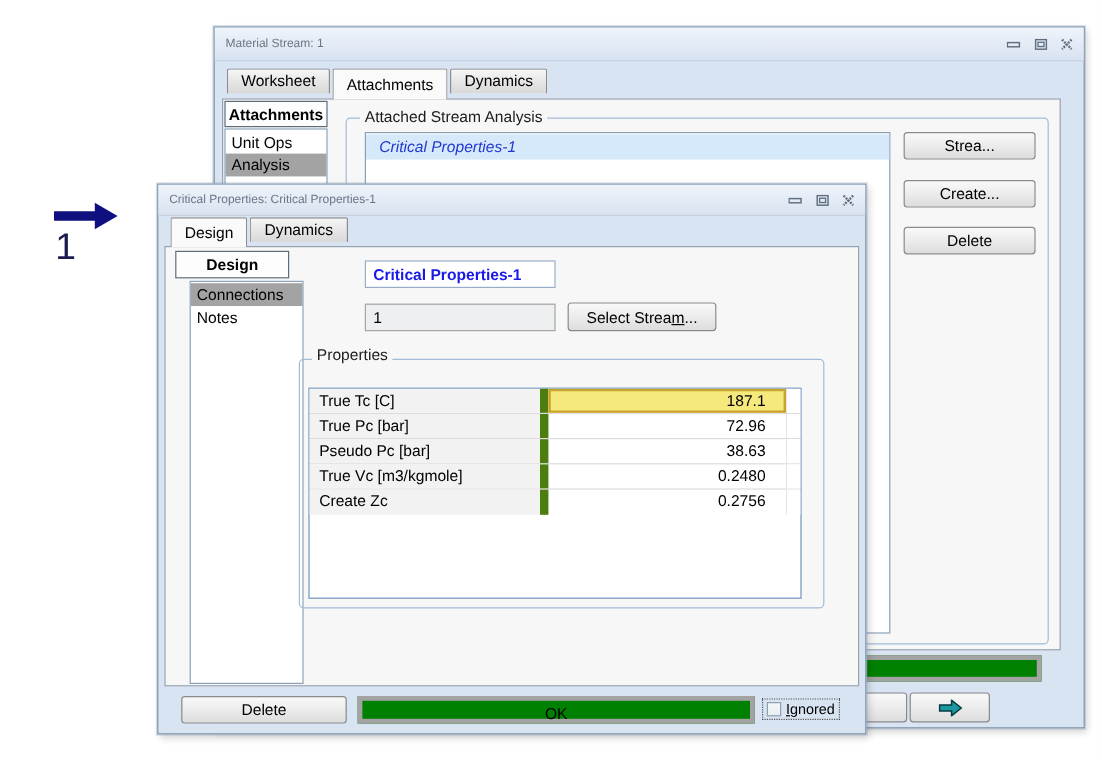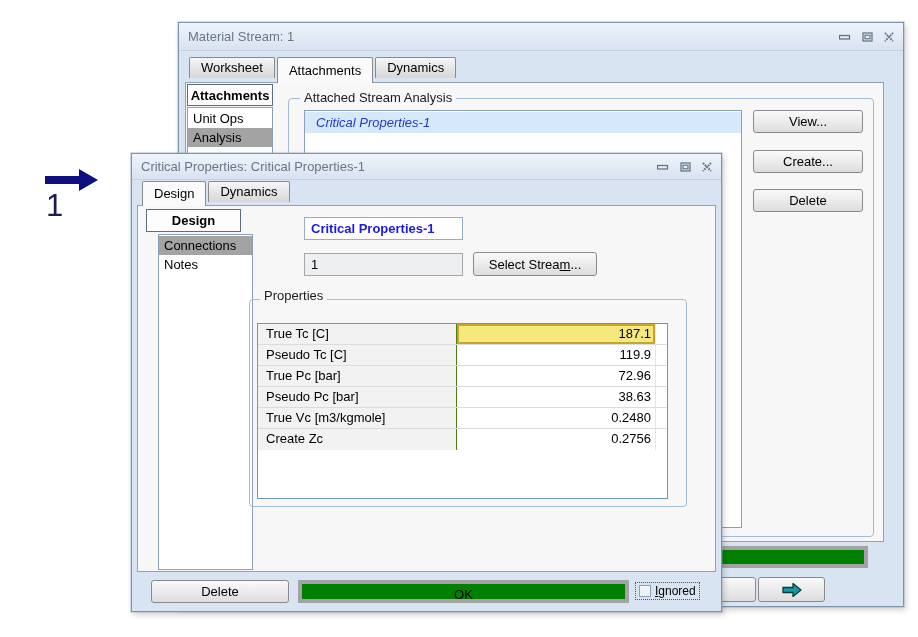--- a/index.html
+++ b/index.html
@@ -12,21 +12,21 @@
   .window {
     position:absolute; background:#d9e4f2;
     border:1px solid #7f95aa;
     box-shadow:0 0 0 1px rgba(140,160,180,.35), 2px 3px 6px rgba(0,0,0,.18);
   }
   .titlebar {
     position:absolute; left:0; top:0; right:0; height:28px;
     background:linear-gradient(#eef4fb,#d8e2f0);
     border-bottom:1px solid #c5d1e1;
     display:flex; align-items:center; padding:0 9px;
-    color:#6b7685; font-size:13px;
+    color:#6b7685; font-size:10px;
   }
   .titlebar .title-text { flex:1; white-space:nowrap; overflow:hidden; }
   .win-controls { display:flex; align-items:center; gap:11px; }
   .win-controls svg { display:block; }
   
   .tabs { position:absolute; display:flex; align-items:flex-start; }
   .tab {
     height:21px; line-height:20px; padding:0 11px; font-size:13px;
     background:linear-gradient(#f6f6f6,#e3e3e3 60%,#d8d8d8);
     border:1px solid #8b8b8b; border-bottom:none;
@@ -71,22 +71,22 @@
     position:absolute; z-index:4; background:#fff; border:1px solid #98aec6;
     line-height:21px; padding:0 6px; font-size:13px;
   }
   .field.name-value { color:#1a1ae6; font-weight:bold; }
   .field.stream-fld { background:#edeff1; border-color:#a6a6a6; }
   .u { text-decoration:underline; }
   
   .prop-table { position:absolute; z-index:4; background:#fff; border:1px solid #6e93bd; }
   .prop-row { display:flex; height:21px; line-height:20px; border-bottom:1px solid #dcdcdc; }
   .prop-row:last-child { border-bottom:none; }
-  .prop-label { width:199px; background:#f2f2f2; padding-left:8px; border-right:1px solid #4d7c0f; }
-  .prop-value { width:199px; text-align:right; padding-right:4px; border-right:1px solid #e6e6e6; }
+  .prop-label { width:199px; background:#f2f2f2; padding-left:8px; border-right:7px solid #4d7c0f; }
+  .prop-value { width:199px; text-align:right; padding-right:17px; border-right:1px solid #e6e6e6; }
   .prop-value.selected { background:#f5e87c; box-shadow:inset 0 0 0 2px #c9a42c; }
   .prop-gutter { flex:1; background:#fff; }
   
   .checkbox-wrap {
     position:absolute; z-index:4; display:flex; align-items:center; gap:4px;
     border:1px dotted #555; padding:1px 3px; font-size:12px;
   }
   .checkbox { width:12px; height:12px; background:linear-gradient(#f4f8fb,#e8eef3); border:1px solid #8fa0b0; }
   
   .flow-arrow { position:absolute; z-index:1; }
@@ -134,21 +134,21 @@
       <div class="pane-item selected">Analysis</div>
     </div>
 
     <div class="groupbox" style="left:109px; top:75px; width:586px; height:439px;"></div>
     <div class="group-label" style="left:121px; top:67px;">Attached Stream Analysis</div>
 
     <div class="listbox" style="left:125px; top:87px; width:438px; height:418px;">
       <div class="list-item selected">Critical Properties-1</div>
     </div>
 
-    <div class="btn" style="left:574px; top:87px; width:110px; height:23px;">View...</div>
+    <div class="btn" style="left:574px; top:87px; width:110px; height:23px;">Strea...</div>
     <div class="btn" style="left:574px; top:127px; width:110px; height:23px;">Create...</div>
     <div class="btn" style="left:574px; top:166px; width:110px; height:23px;">Delete</div>
 
     <div class="statusbar" style="left:8px; top:523px; width:681px; height:22px; background:#008000;"></div>
 
     <div class="btn" style="left:522px; top:554px; width:55px; height:25px;"></div>
     <div class="btn" style="left:579px; top:554px; width:67px; height:25px;">
       <svg width="20" height="14" viewBox="0 0 20 14">
         <polygon points="1,4.5 11,4.5 11,0.5 19,7 11,13.5 11,9.5 1,9.5" fill="#1b98a2" stroke="#083c42" stroke-width="1.3"></polygon>
       </svg>
@@ -201,25 +201,20 @@
     <div class="groupbox" style="left:117px; top:145px; width:438px; height:208px;"></div>
     <div class="group-label" style="left:128px; top:134px;">Properties</div>
 
     <div class="prop-table" style="left:125px; top:169px; width:411px; height:176px;">
       <div class="prop-row">
         <div class="prop-label">True Tc [C]</div>
         <div class="prop-value selected">187.1</div>
         <div class="prop-gutter"></div>
       </div>
       <div class="prop-row">
-        <div class="prop-label">Pseudo Tc [C]</div>
-        <div class="prop-value">119.9</div>
-        <div class="prop-gutter"></div>
-      </div>
-      <div class="prop-row">
         <div class="prop-label">True Pc [bar]</div>
         <div class="prop-value">72.96</div>
         <div class="prop-gutter"></div>
       </div>
       <div class="prop-row">
         <div class="prop-label">Pseudo Pc [bar]</div>
         <div class="prop-value">38.63</div>
         <div class="prop-gutter"></div>
       </div>
       <div class="prop-row">

